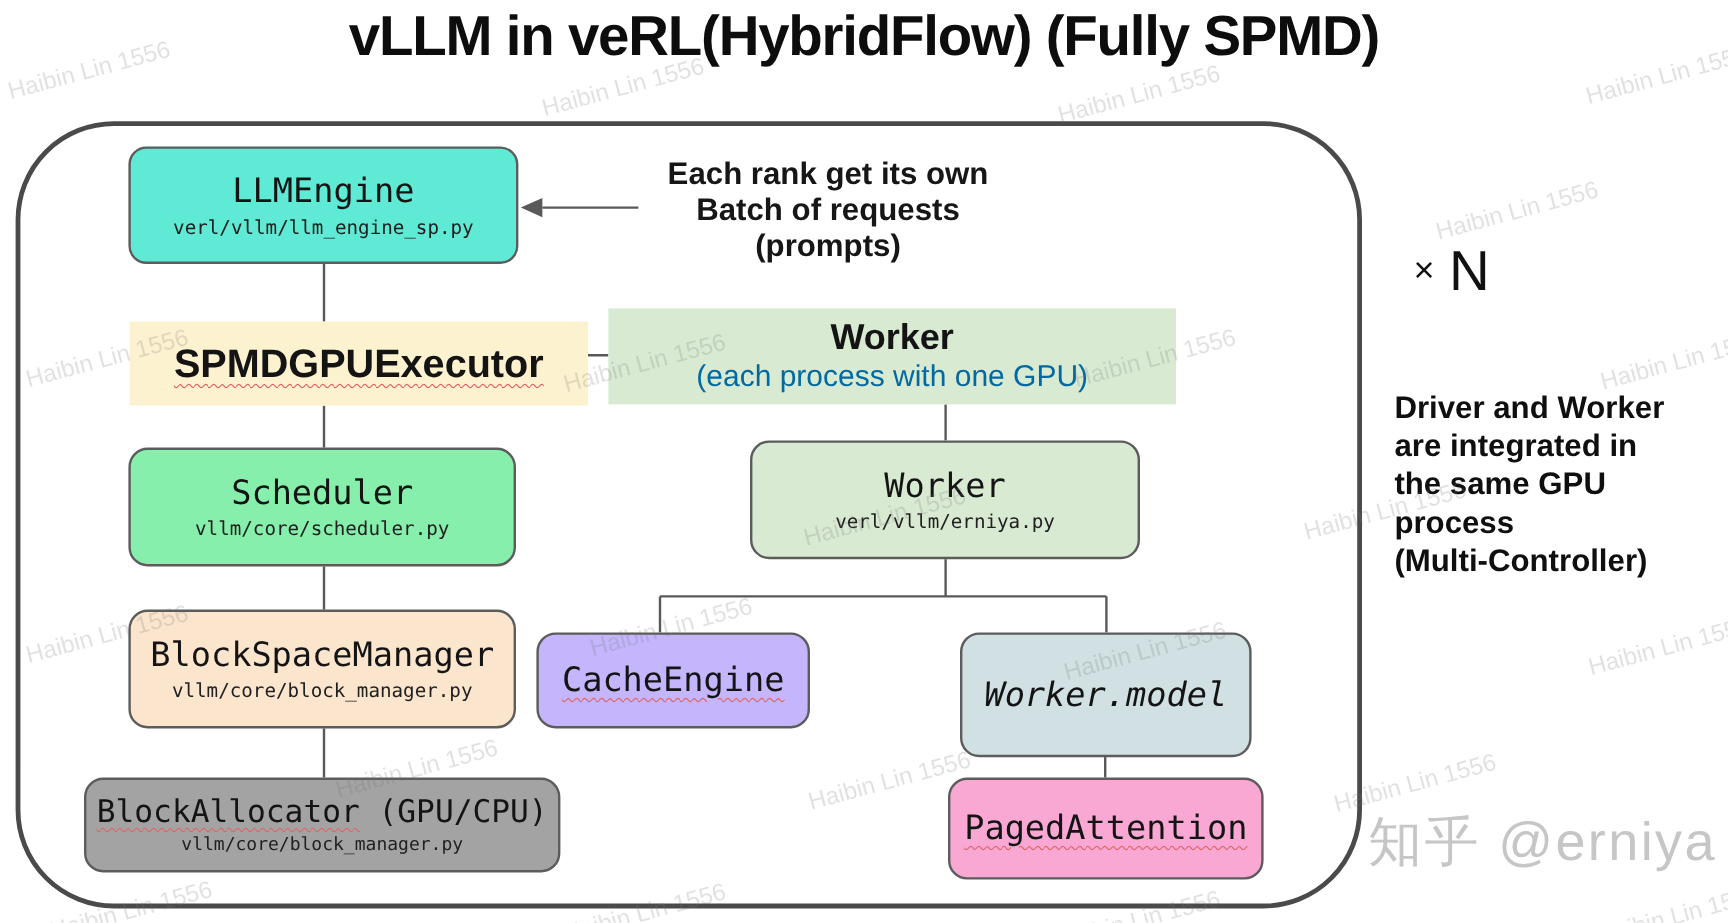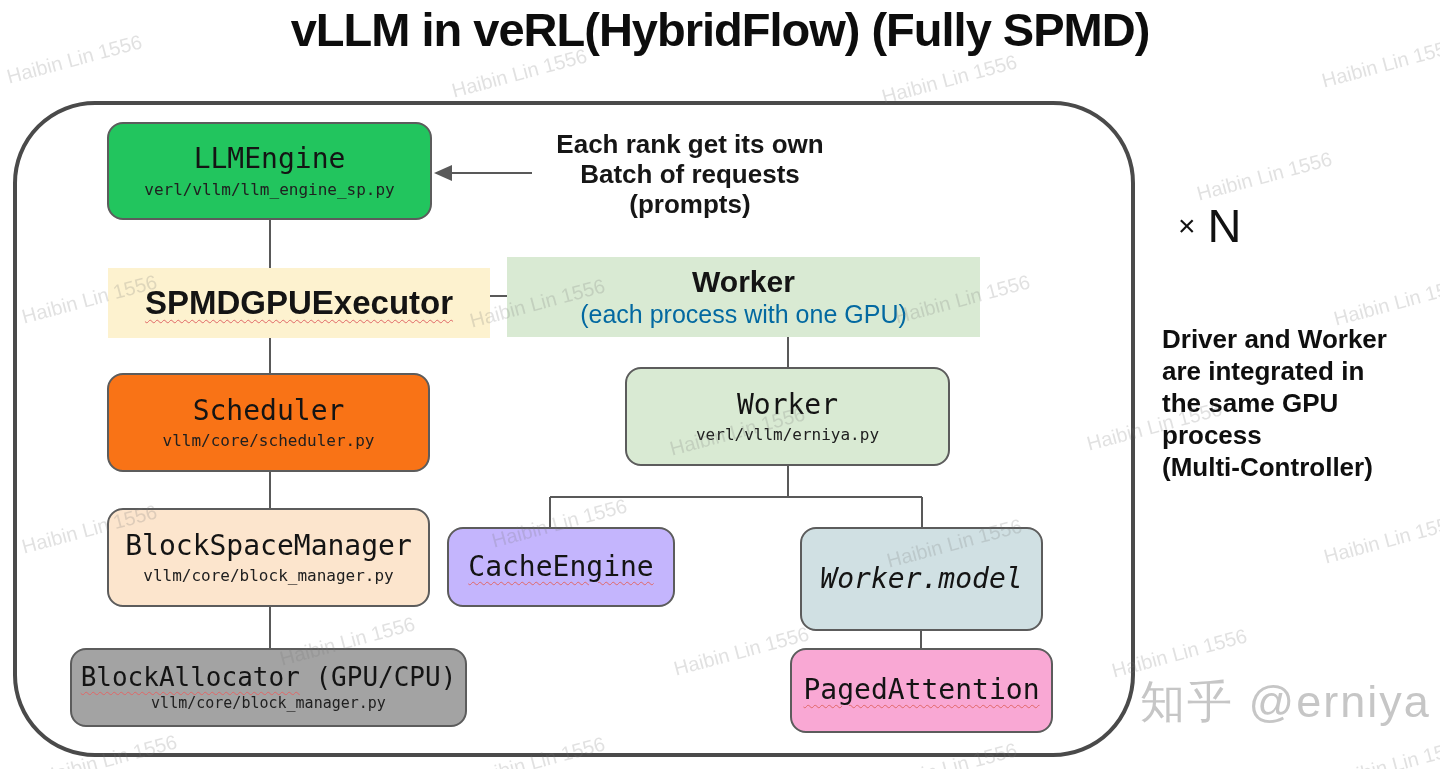--- a/index.html
+++ b/index.html
@@ -140,41 +140,41 @@
     <line x1="788" y1="466" x2="788" y2="497"></line>
     <line x1="550" y1="497" x2="922" y2="497"></line>
     <line x1="550" y1="497" x2="550" y2="527"></line>
     <line x1="922" y1="497" x2="922" y2="527"></line>
     <line x1="921" y1="607" x2="921" y2="648"></line>
     <line x1="532" y1="173" x2="452" y2="173"></line>
   </g>
   <polygon points="452,165 434,173 452,181" fill="#595959"></polygon>
 </svg>
 
-<div class="abs node bordered n-llm" style="background-color: #22c55e;">
+<div class="abs node bordered n-llm" style="background-color: #5eead4; border-radius: 15px;">
   <div class="main">LLMEngine</div>
   <div class="sub">verl/vllm/llm_engine_sp.py</div>
 </div>
 
 <div class="abs annotation">
   <div>Each rank get its own</div>
   <div>Batch of requests</div>
   <div>(prompts)</div>
 </div>
 
 <div class="abs node n-spmd" style="background-color: rgb(253, 242, 207);">
   <div class="exec-label squiggle">SPMDGPUExecutor</div>
 </div>
 
 <div class="abs node n-whead" style="background-color: rgb(217, 234, 211);">
   <div class="whead-title">Worker</div>
   <div class="whead-sub">(each process with one GPU)</div>
 </div>
 
-<div class="abs node bordered n-sched" style="background-color: #f97316;">
+<div class="abs node bordered n-sched" style="background-color: #86efac;">
   <div class="main">Scheduler</div>
   <div class="sub">vllm/core/scheduler.py</div>
 </div>
 
 <div class="abs node bordered n-worker" style="background-color: rgb(217, 234, 211);">
   <div class="main">Worker</div>
   <div class="sub">verl/vllm/erniya.py</div>
 </div>
 
 <div class="abs node bordered n-bsm" style="background-color: rgb(252, 229, 205);">

